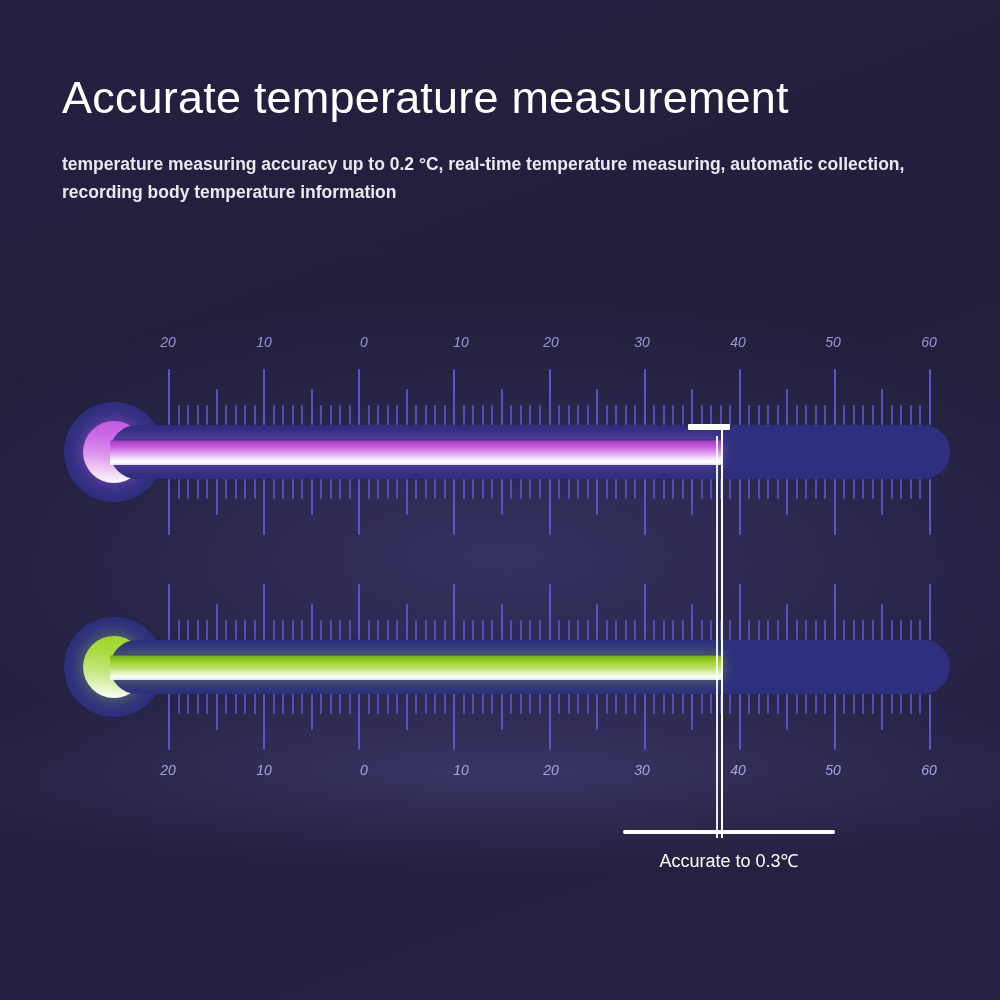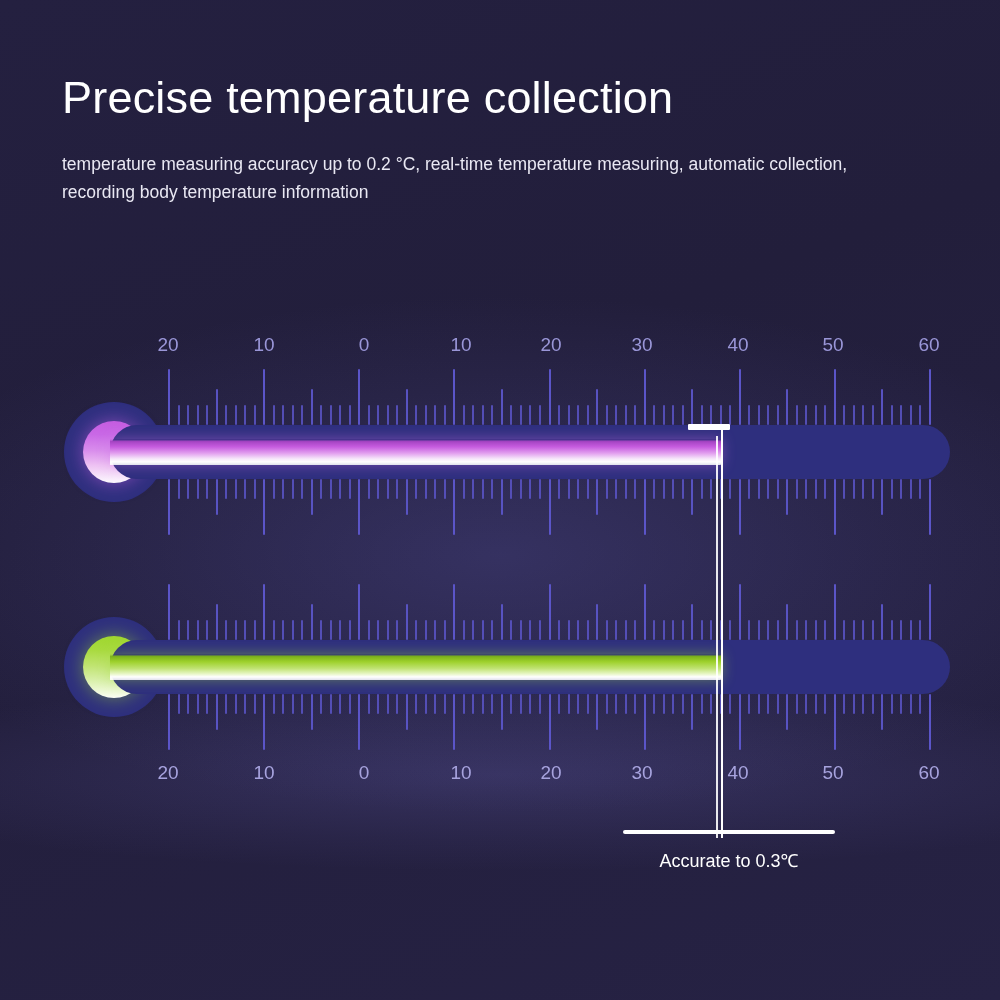--- a/index.html
+++ b/index.html
@@ -27,34 +27,35 @@
     color:#ffffff;
     font-size:45px;
     font-weight:400;
     letter-spacing:0.2px;
     line-height:1.15;
     white-space:nowrap;
   }
   .subtitle {
     color:#e9e8f3;
     font-size:17.5px;
-    font-weight:400;
+    font-weight:700;
     line-height:1.62;
     margin-top:26px;
     max-width:850px;
   }
 
   
   .stage { position:absolute; left:0; top:0; width:1000px; height:1000px; }
 
   .ruler-labels {
     position:absolute;
     left:120px; width:860px; height:30px;
     color:#9a96d8;
-    font-size:19px;
+    font-size:14px;
+    font-style:italic;
   }
   .ruler-labels.top { top:334px; }
   .ruler-labels.bottom { top:762px; color:#a7a3de; }
   .ruler-labels span {
     position:absolute;
     transform:translateX(-50%);
     text-align:center;
   }
 
   .ticks { position:absolute; left:0; width:1000px; }
@@ -134,21 +135,21 @@
     transform:translateX(-50%);
     white-space:nowrap;
   }
 </style>
 </head>
 <body>
 
 <div class="bg-wash"></div>
 
 <div class="header">
-  <div class="title">Precise temperature collection</div>
+  <div class="title">Accurate temperature measurement</div>
   <div class="subtitle">temperature measuring accuracy up to 0.2 °C, real-time temperature measuring, automatic collection, recording body temperature information</div>
 </div>
 
 <div class="stage">
 
   <div class="ruler-labels top" id="topLabels">
       <span style="left: 48px;">20</span>
       <span style="left: 144px;">10</span>
       <span style="left: 244px;">0</span>
       <span style="left: 341px;">10</span>

